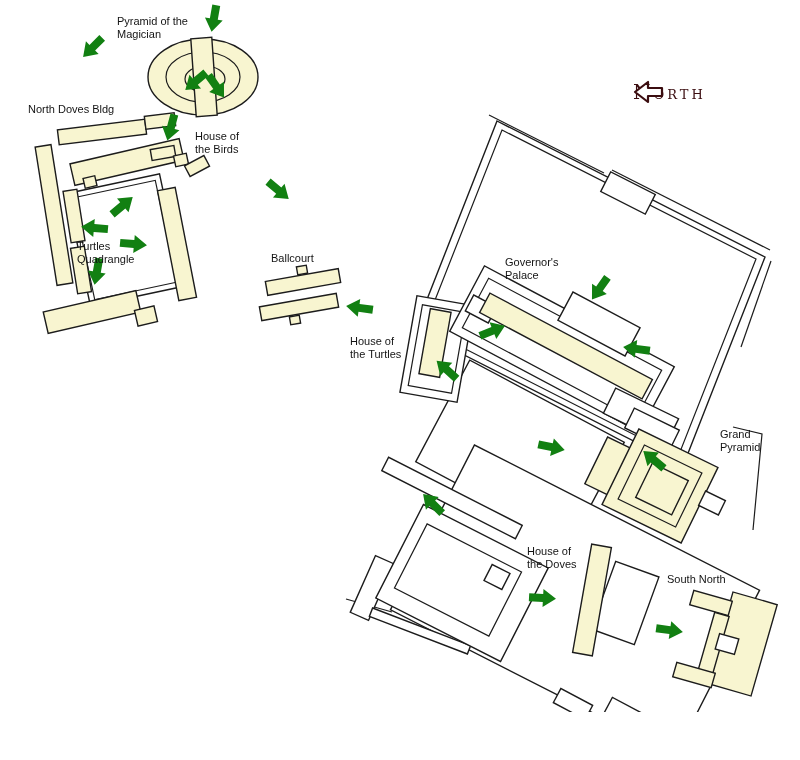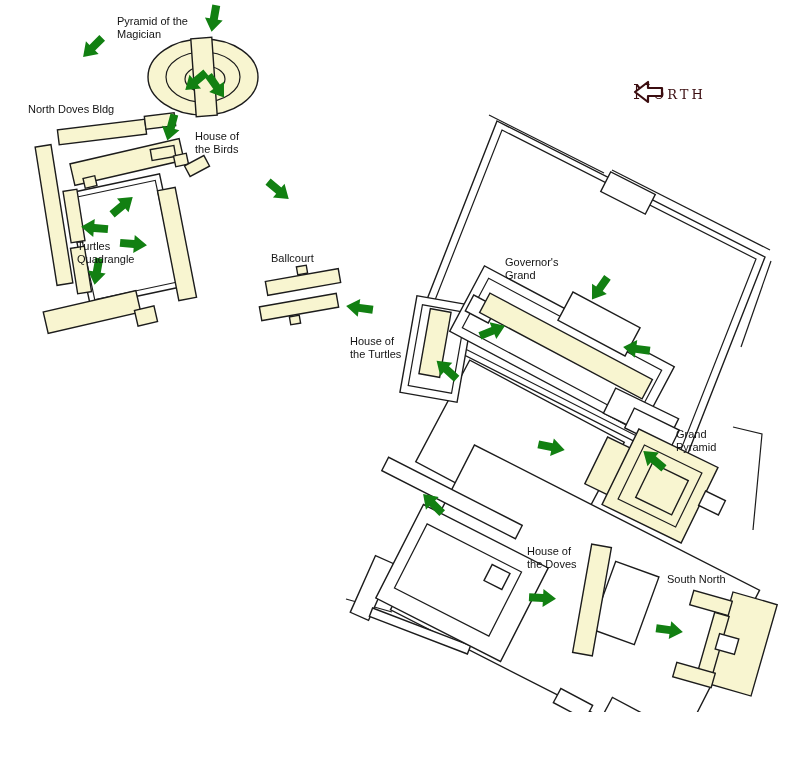--- a/index.html
+++ b/index.html
@@ -157,22 +157,22 @@
 Magician</div>
   <div class="map-label" style="left:28px;top:103px">North Doves Bldg</div>
   <div class="map-label" style="left:195px;top:130px">House of
 the Birds</div>
   <div class="map-label" style="left:77px;top:240px">Turtles
 Quadrangle</div>
   <div class="map-label" style="left:271px;top:252px">Ballcourt</div>
   <div class="map-label" style="left:350px;top:335px">House of
 the Turtles</div>
   <div class="map-label" style="left:505px;top:256px">Governor's
-Grand</div>
-  <div class="map-label" style="left:676px;top:428px">Grand
+Palace</div>
+  <div class="map-label" style="left:720px;top:428px">Grand
 Pyramid</div>
   <div class="map-label" style="left:527px;top:545px">House of
 the Doves</div>
   <div class="map-label" style="left:667px;top:573px">South North</div>
 
   <div class="compass">
     <svg width="32" height="24" viewBox="0 0 32 24">
       <path d="M2,12 L15,2 L15,8 L29,8 L29,16 L15,16 L15,22 Z" fill="#fff" stroke="var(--maroon)" stroke-width="2.2" stroke-linejoin="round"></path>
     </svg>
     <span class="compass-text">North</span>

